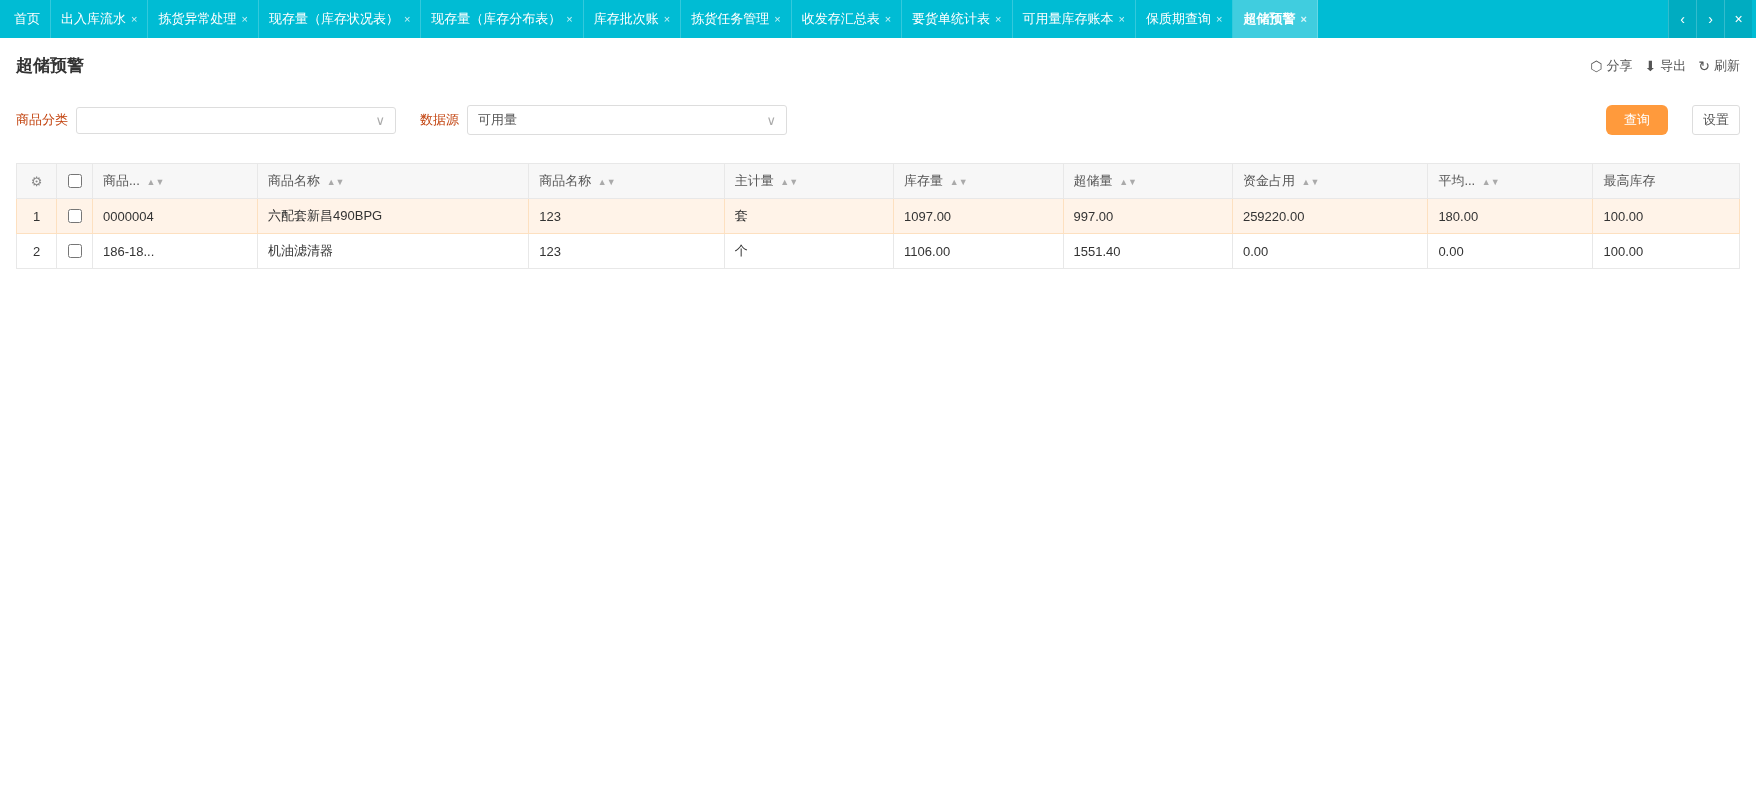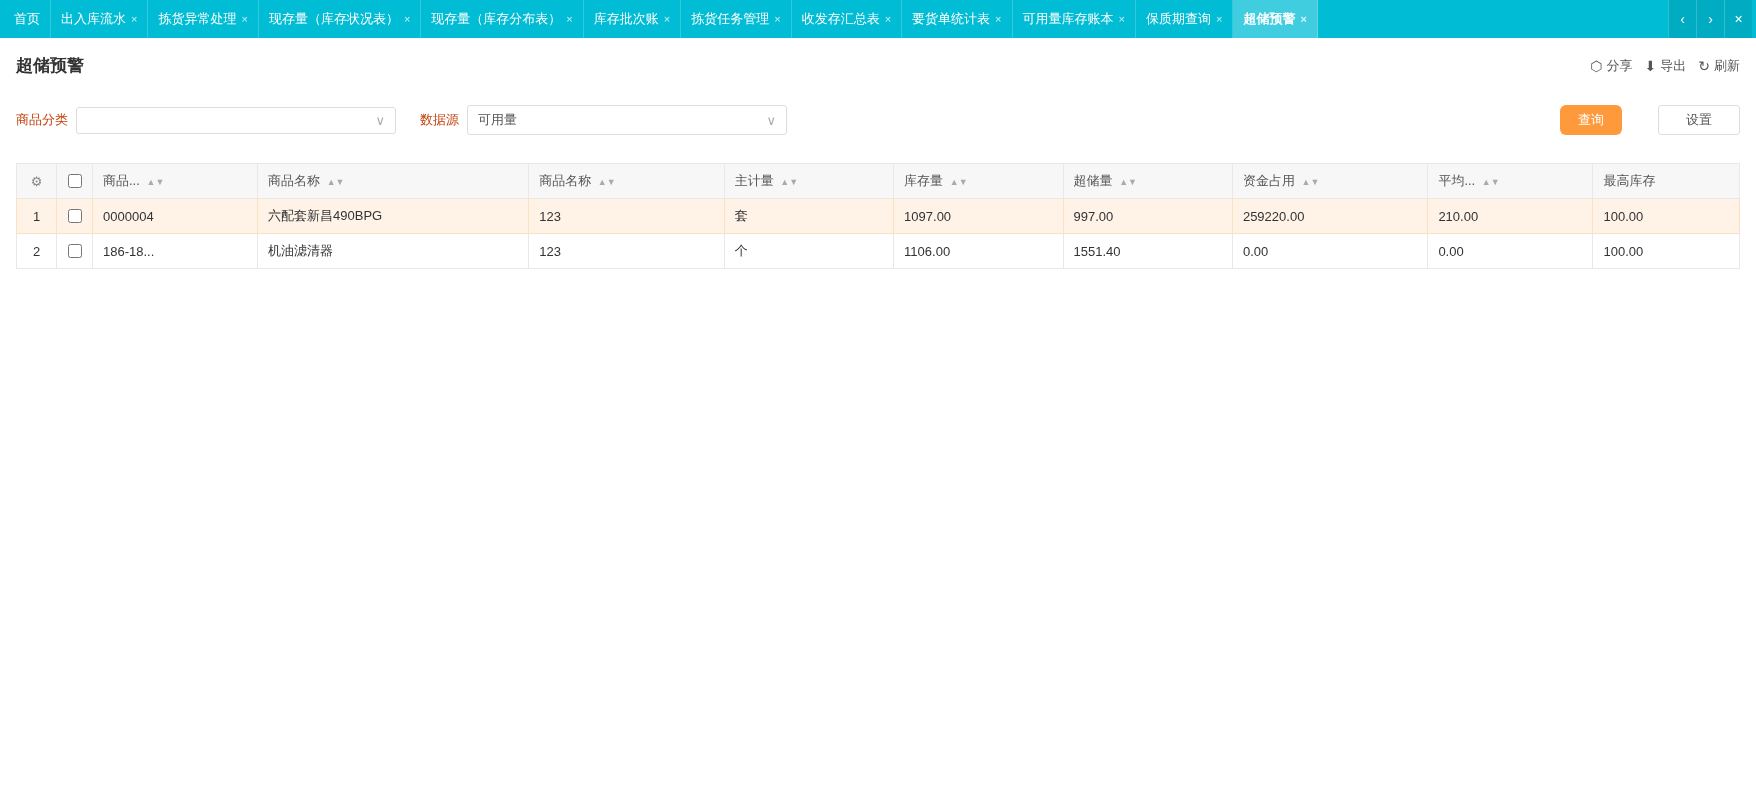--- a/index.html
+++ b/index.html
@@ -123,24 +123,24 @@
       padding: 6px 18px;
       cursor: pointer;
       font-size: 13px;
       margin-left: auto;
     }
     .btn-settings {
       background: #fff;
       color: #555;
       border: 1px solid #ddd;
       border-radius: 3px;
-      padding: 5px 27px;
-      cursor: pointer;
-      font-size: 13px;
-      margin-left: 12px;
+      padding: 5px 10px;
+      cursor: pointer;
+      font-size: 13px;
+      margin-left: 0;
     }
 
     
     .data-table {
       width: 100%;
       border-collapse: collapse;
       font-size: 13px;
     }
     .data-table th {
       background: #f7f7f7;
@@ -342,21 +342,21 @@
           <input type="checkbox" style="">
         </div>
       </td>
       <td>0000004</td>
       <td>六配套新昌490BPG</td>
       <td>123</td>
       <td>套</td>
       <td>1097.00</td>
       <td>997.00</td>
       <td>259220.00</td>
-      <td>210.00</td>
+      <td>180.00</td>
       <td>100.00</td>
     </tr>
         <tr>
       <td class="col-num">2</td>
       <td class="col-check">
         <div class="checkbox-cell">
           <input type="checkbox" style="">
         </div>
       </td>
       <td>186-18...</td>

